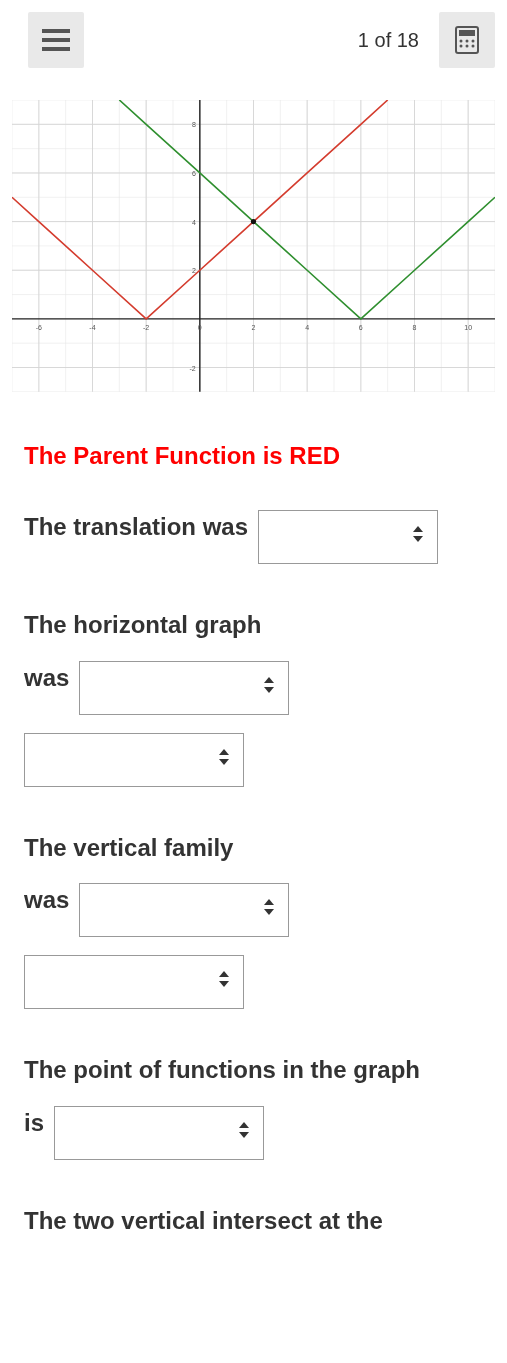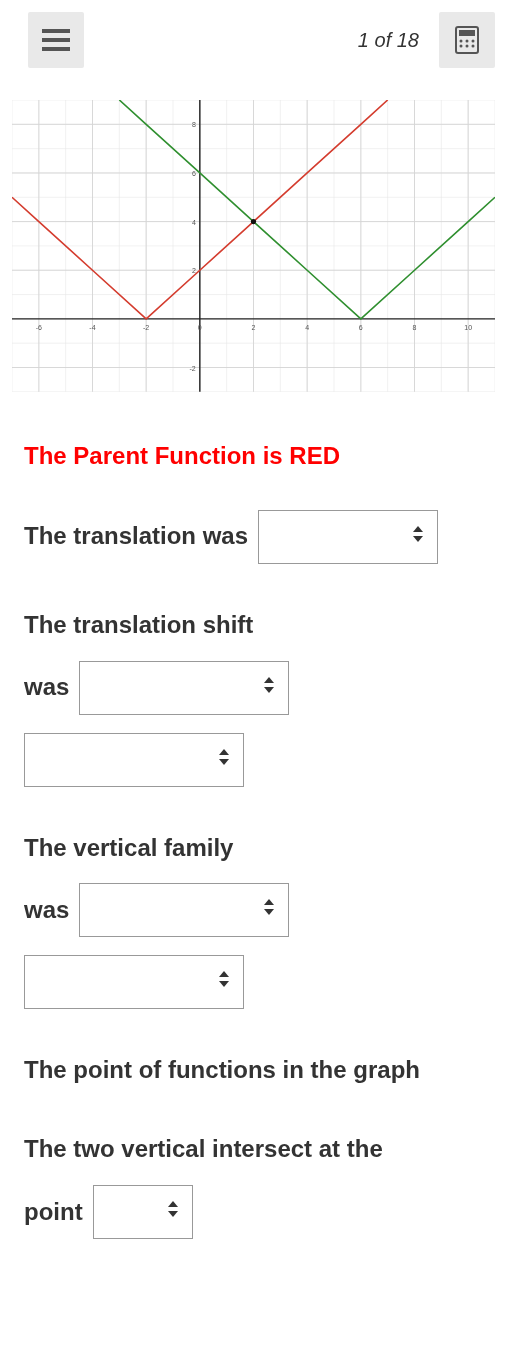--- a/index.html
+++ b/index.html
@@ -1,25 +1,25 @@
 <!DOCTYPE html>
 <html><head>
 <meta charset="utf-8">
 <style>
   * { box-sizing: border-box; }
   html, body { margin:0; padding:0; font-family: -apple-system, BlinkMacSystemFont, "Segoe UI", Helvetica, Arial, sans-serif; color:#333; }
   body { width:507px; background:#fff; }
-  .header { display:flex; align-items:center; padding:12px 12px 12px 28px;font-style:italic; }
+  .header { display:flex; align-items:center; padding:12px 12px 12px 28px; }
   .icon-btn { width:56px; height:56px; background:#e9e9e9; display:flex; align-items:center; justify-content:center; border-radius:2px; cursor:pointer; }
   .spacer { flex:1; }
   .page-counter { color:#333; font-size:20px; margin-right:20px; }
   .chart-wrap { padding:0 12px; margin-top:20px; }
   .content { padding: 20px 11px 40px 24px; }
   .red-title { color:#ff0000; font-weight:700; font-size:24px; margin: 30px 0 40px 0; }
-  .prompt { color:#333; font-weight:700; font-size:24px; line-height:1.45; margin: 0; display:flex; flex-wrap:wrap; align-items:center; gap:28px 10px; }
+  .prompt { color:#333; font-weight:700; font-size:24px; line-height:1.45; margin: 0; display:flex; flex-wrap:wrap; align-items:flex-start; gap:28px 10px; }
   .block { margin-bottom:44px; }
   .select { position:relative; display:inline-flex; align-items:center; border:1px solid #999; background:#fff; height:54px; min-width:180px; padding:0 44px 0 14px; font-size:22px; color:#333; cursor:pointer; }
   .select.small { min-width:120px; }
   .select .caret { position:absolute; right:12px; top:50%; transform:translateY(-50%); }
   .row { display:flex; align-items:center; gap:12px; margin-top:18px; }
   svg.graph { display:block; width:100%; height:auto; }
 </style>
 </head>
 <body>
 
@@ -130,21 +130,21 @@
               <path d="M7 2 L12 8 L2 8 Z" fill="#333"></path>
               <path d="M7 18 L2 12 L12 12 Z" fill="#333"></path>
             </svg>
         </span>
       </span>
     </p>
   </div>
 
   <div class="block">
     <p class="prompt">
-        <span>The translation shift</span>
+        <span>The horizontal graph</span>
       </p>
     <p class="prompt" style="margin-top:18px;">
       <span>was</span>
       <span class="select" style="min-width:210px">
         <span></span>
         <span class="caret">
           <svg width="14" height="20" viewBox="0 0 14 20">
               <path d="M7 2 L12 8 L2 8 Z" fill="#333"></path>
               <path d="M7 18 L2 12 L12 12 Z" fill="#333"></path>
             </svg>
@@ -190,32 +190,32 @@
             </svg>
         </span>
       </span>
     </div>
   </div>
 
   <div class="block">
     <p class="prompt">
         <span>The point of functions in the graph</span>
       </p>
+    <p class="prompt" style="margin-top:18px;">
+      <span>is</span>
+      <span class="select" style="min-width:210px">
+        <span></span>
+        <span class="caret">
+          <svg width="14" height="20" viewBox="0 0 14 20">
+              <path d="M7 2 L12 8 L2 8 Z" fill="#333"></path>
+              <path d="M7 18 L2 12 L12 12 Z" fill="#333"></path>
+            </svg>
+        </span>
+      </span>
+    </p>
   </div>
 
   <div class="block" style="margin-bottom:10px;">
     <p class="prompt">
         <span>The two vertical intersect at the</span>
       </p>
-    <p class="prompt" style="margin-top:18px;">
-      <span>point</span>
-      <span class="select small" style="min-width:100px">
-        <span></span>
-        <span class="caret">
-          <svg width="14" height="20" viewBox="0 0 14 20">
-              <path d="M7 2 L12 8 L2 8 Z" fill="#333"></path>
-              <path d="M7 18 L2 12 L12 12 Z" fill="#333"></path>
-            </svg>
-        </span>
-      </span>
-    </p>
   </div>
 </div>
 
 </body></html>

